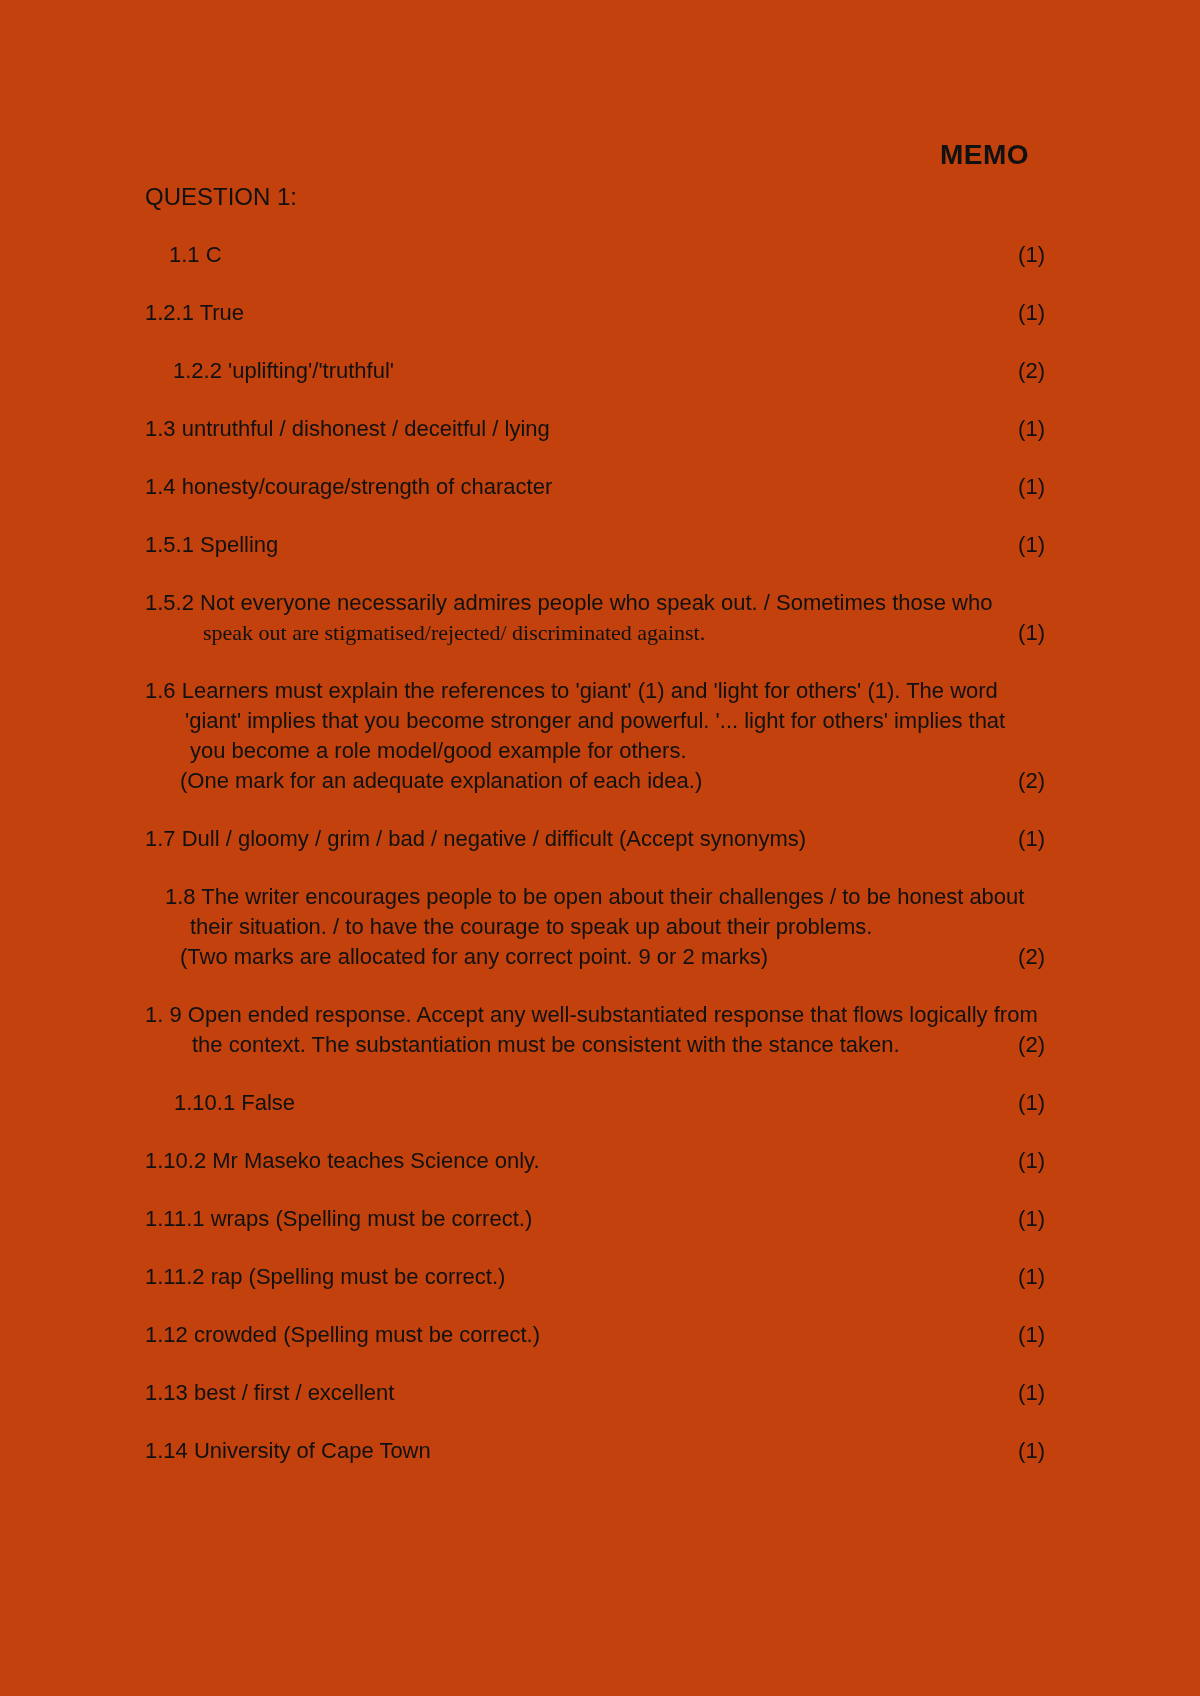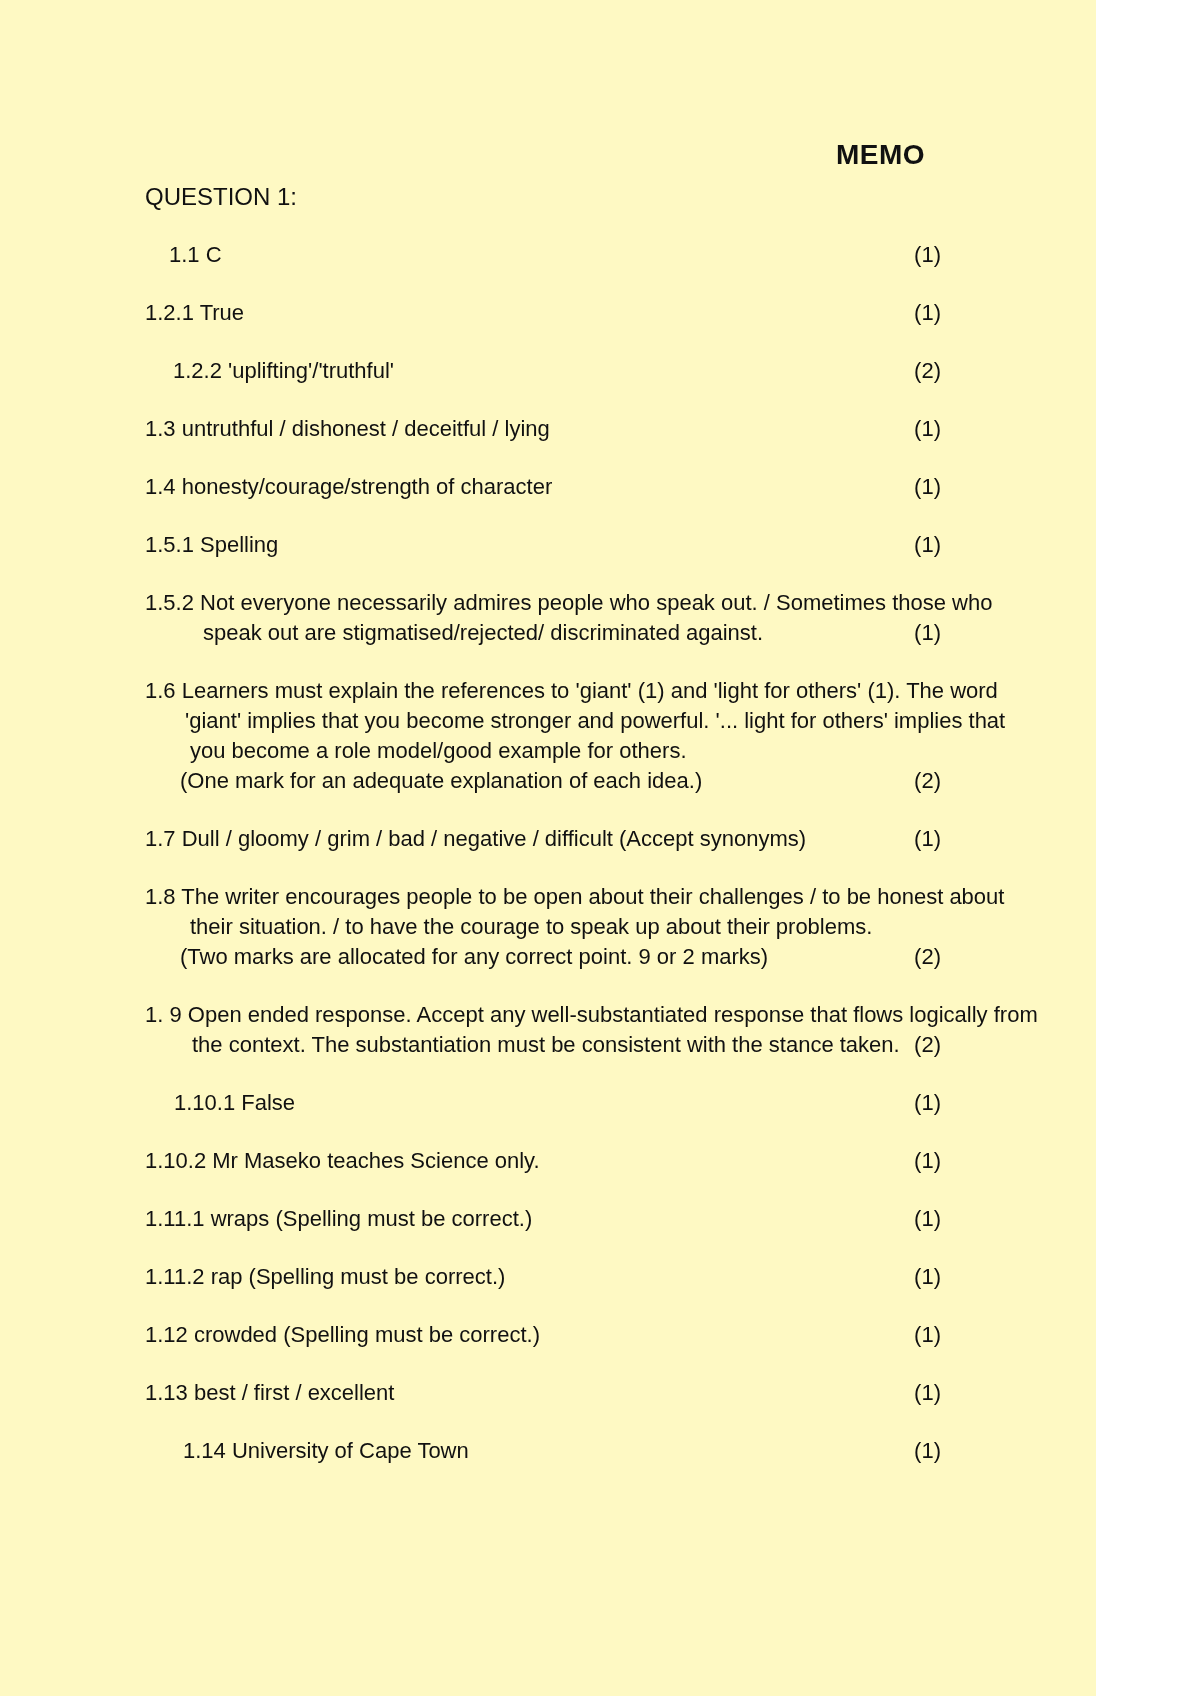--- a/index.html
+++ b/index.html
@@ -2,23 +2,23 @@
 <html><head>
 <meta charset="utf-8">
 <style>
   html, body {
     margin: 0;
     padding: 0;
     background: #ffffff;
   }
   .page {
     position: relative;
-    width: 1096px;
+    width: 1200px;
     height: 1696px;
-    background: #fef9c3;
+    background: #c2410c;
     color: #111111;
     font-family: "Liberation Sans", "DejaVu Sans", sans-serif;
     box-sizing: border-box;
     padding: 140px 155px 0 145px;
     overflow: hidden;
   }
   .memo {
     font-size: 28px;
     line-height: 30px;
     font-weight: bold;
@@ -75,36 +75,36 @@
       <div class="item">
         <div class="line" style="padding-left: 0px;">1.4 honesty/courage/strength of character</div>
         <span class="mark">(1)</span>
       </div>
       <div class="item">
         <div class="line" style="padding-left: 0px;">1.5.1 Spelling</div>
         <span class="mark">(1)</span>
       </div>
       <div class="item">
         <div class="line" style="padding-left: 0px;">1.5.2 Not everyone necessarily admires people who speak out. / Sometimes those who</div>
-        <div class="line" style="padding-left: 58px;">speak out are stigmatised/rejected/ discriminated against.</div>
+        <div class="line" style="padding-left: 58px; font-family: Liberation Serif, serif;">speak out are stigmatised/rejected/ discriminated against.</div>
         <span class="mark">(1)</span>
       </div>
       <div class="item">
         <div class="line" style="padding-left: 0px;">1.6 Learners must explain the references to 'giant' (1) and 'light for others' (1). The word</div>
         <div class="line" style="padding-left: 40px;">'giant' implies that you become stronger and powerful. '... light for others' implies that</div>
         <div class="line" style="padding-left: 45px;">you become a role model/good example for others.</div>
         <div class="line" style="padding-left: 35px;">(One mark for an adequate explanation of each idea.)</div>
         <span class="mark">(2)</span>
       </div>
       <div class="item">
         <div class="line" style="padding-left: 0px;">1.7 Dull / gloomy / grim / bad / negative / difficult (Accept synonyms)</div>
         <span class="mark">(1)</span>
       </div>
       <div class="item">
-        <div class="line" style="padding-left: 0px;">1.8 The writer encourages people to be open about their challenges / to be honest about</div>
+        <div class="line" style="padding-left: 0px; margin-left: 20px;">1.8 The writer encourages people to be open about their challenges / to be honest about</div>
         <div class="line" style="padding-left: 45px;">their situation. / to have the courage to speak up about their problems.</div>
         <div class="line" style="padding-left: 35px;">(Two marks are allocated for any correct point. 9 or 2 marks)</div>
         <span class="mark">(2)</span>
       </div>
       <div class="item">
         <div class="line" style="padding-left: 0px;">1. 9 Open ended response. Accept any well-substantiated response that flows logically from</div>
         <div class="line" style="padding-left: 47px;">the context. The substantiation must be consistent with the stance taken.</div>
         <span class="mark">(2)</span>
       </div>
       <div class="item">
@@ -125,17 +125,17 @@
       </div>
       <div class="item">
         <div class="line" style="padding-left: 0px;">1.12 crowded (Spelling must be correct.)</div>
         <span class="mark">(1)</span>
       </div>
       <div class="item">
         <div class="line" style="padding-left: 0px;">1.13 best / first / excellent</div>
         <span class="mark">(1)</span>
       </div>
       <div class="item">
-        <div class="line" style="padding-left: 0px; margin-left: 38px;">1.14 University of Cape Town</div>
+        <div class="line" style="padding-left: 0px;">1.14 University of Cape Town</div>
         <span class="mark">(1)</span>
       </div>
     </div>
 </div>
 
 </body></html>

